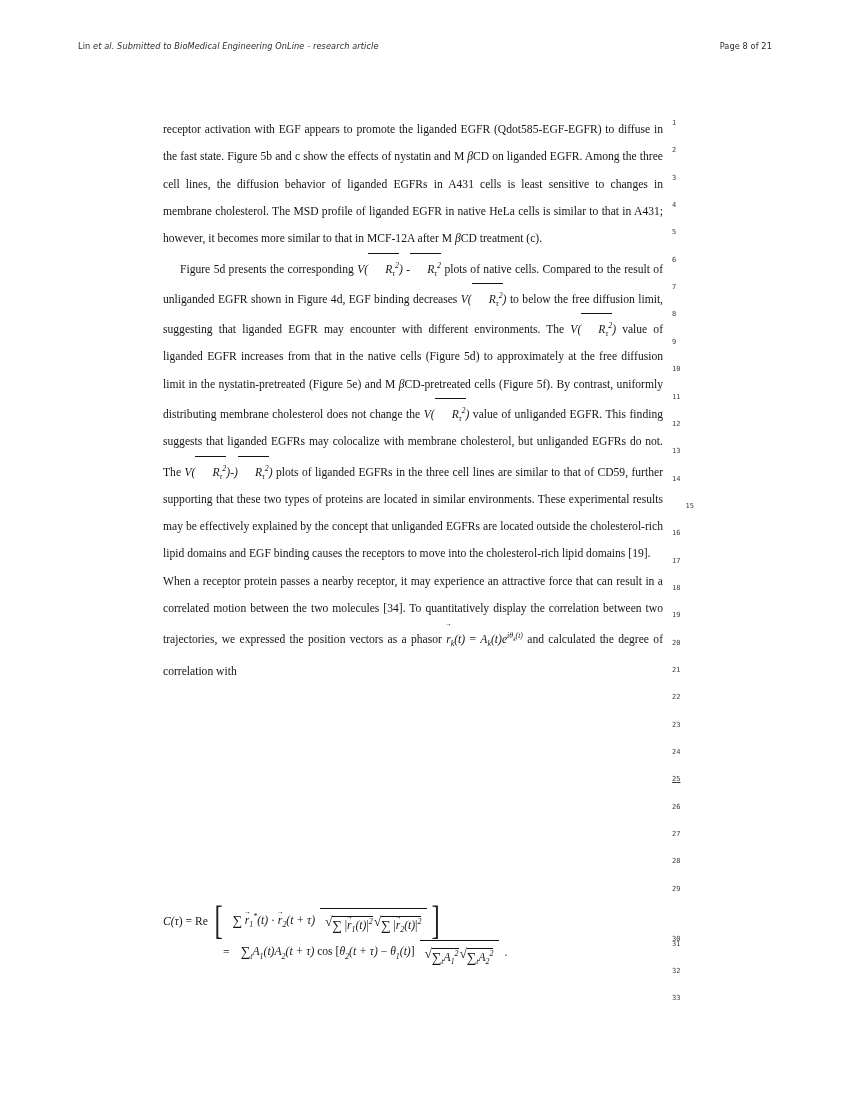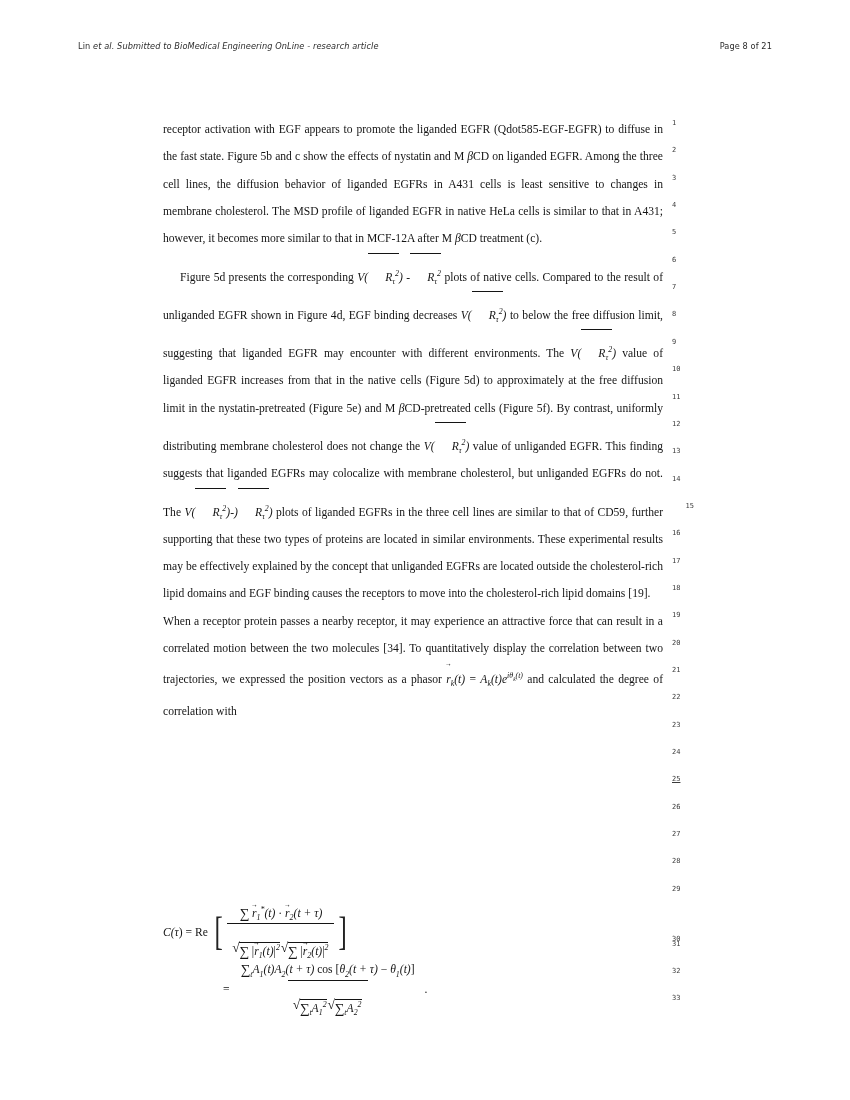--- a/index.html
+++ b/index.html
@@ -80,21 +80,21 @@
     color: #111111;
     letter-spacing: .05px;
   }
 
   
   .mi { font-style: italic; }
   .mup { font-style: normal; }
   .ovl {
     display: inline-block;
     border-top: 1px solid #141414;
-    padding-top: 16px;
+    padding-top: 8px;
     line-height: 1.04;
   }
   sup.m, sub.m {
     font-size: 0.68em;
     font-style: italic;
   }
   sup.m { vertical-align: super; }
   sub.m { vertical-align: sub; }
   .vecarrow {
     position: relative;
@@ -130,32 +130,32 @@
   .bracket {
     display: inline-block;
     font-size: 40px;
     line-height: 0.82;
     font-weight: 300;
     transform: scaleX(0.62);
     color: #222;
   }
   .frac {
     display: inline-flex;
-    flex-direction: column;
+    flex-direction: row;
     align-items: center;
     vertical-align: middle;
     margin: 0 2px;
   }
   .frac .num {
     padding: 0 5px 1px 5px;
     white-space: nowrap;
   }
   .frac .den {
     border-top: 1px solid #141414;
-    padding: 18px 5px 0 5px;
+    padding: 7px 5px 0 5px;
     white-space: nowrap;
   }
   .sqrt {
     display: inline-block;
     position: relative;
     padding-left: 7px;
     margin-right: 1px;
   }
   .sqrt::before {
     content: "\221A";

